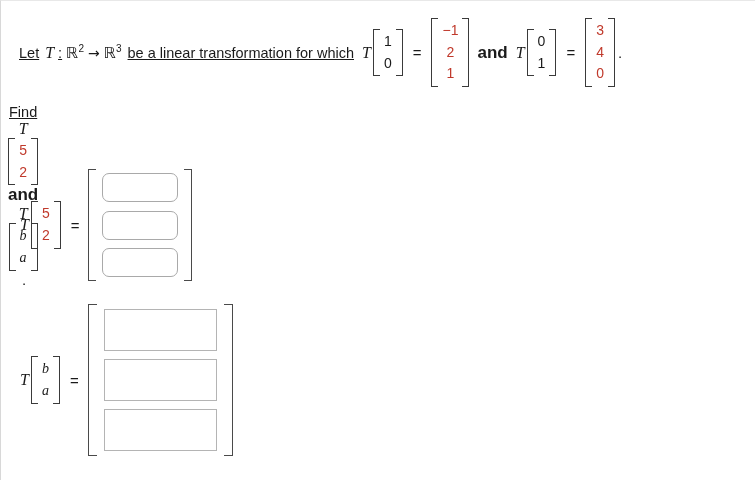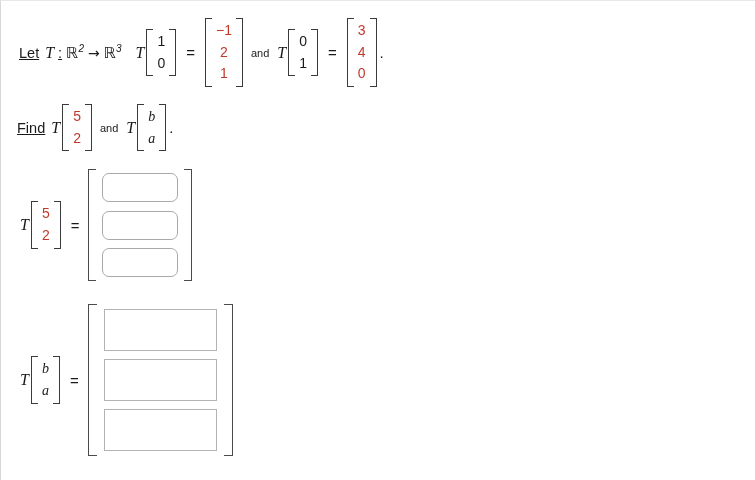--- a/index.html
+++ b/index.html
@@ -38,38 +38,37 @@
   .tvar {
     font-family: "Liberation Serif", serif;
     font-style: italic;
     font-size: 16px;
     padding: 0 1px;
   }
   .blackboard {
     font-family: "DejaVu Sans", sans-serif;
     font-size: 15.5px;
     letter-spacing: 0px;
-    font-style: italic;
   }
   .sup {
     font-size: 10px;
     vertical-align: super;
     font-family: "Liberation Sans", sans-serif;
   }
   .arrow {
     font-family: "DejaVu Sans", sans-serif;
     padding: 0 4px;
     font-size: 14px;
   }
   .eq {
     padding: 0 9px;
     font-size: 15px;
     font-family: "Liberation Sans", sans-serif;
   }
-  .andw { padding: 0 7px; font-size: 11px; }
+  .andw { padding: 0 7px; font-size: 17px; font-weight: bold; }
   .period { font-size: 15px; padding-left: 2px; }
 
   
   .vec {
     display: inline-flex;
     align-items: stretch;
     margin: 0 1px;
   }
   .vec .br {
     width: 7px;
@@ -184,20 +183,21 @@
     <span class="txt">:</span>
     <span style="width:4px"></span>
 
     <span class="blackboard"><span>ℝ</span><span class="sup">2</span></span>
 
     <span class="arrow">→</span>
 
     <span class="blackboard"><span>ℝ</span><span class="sup">3</span></span>
 
     <span style="width:6px"></span>
+    <span class="txt">be a linear transformation for which</span>
     <span style="width:7px"></span>
 
     <span class="tvar">T</span>
     <span class="vec">
       <span class="br l"></span>
       <span class="col">
         <span class="blk">1</span>
         <span class="blk">0</span>
       </span>
       <span class="br r"></span>
@@ -235,21 +235,21 @@
         <span class="red">3</span>
         <span class="red">4</span>
         <span class="red">0</span>
       </span>
       <span class="br r"></span>
     </span>
 
     <span class="period">.</span>
   </div>
 
-  <div class="mathline" id="instruction-line" style="left:16px; top:103px;">
+  <div class="mathline" id="instruction-line" style="left:0; top:103px;flex-direction:column;">
 
     <span class="txt">Find</span>
     <span style="width:5px"></span>
 
     <span class="tvar">T</span>
     <span class="vec">
       <span class="br l"></span>
       <span class="col">
         <span class="red">5</span>
         <span class="red">2</span>

